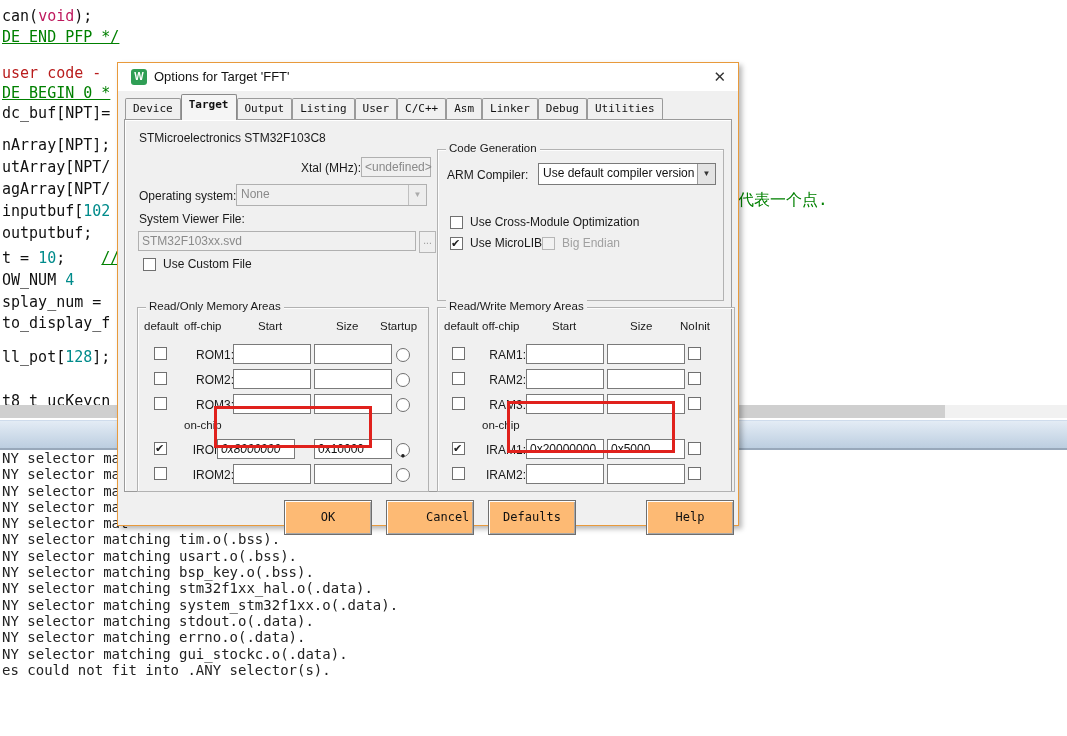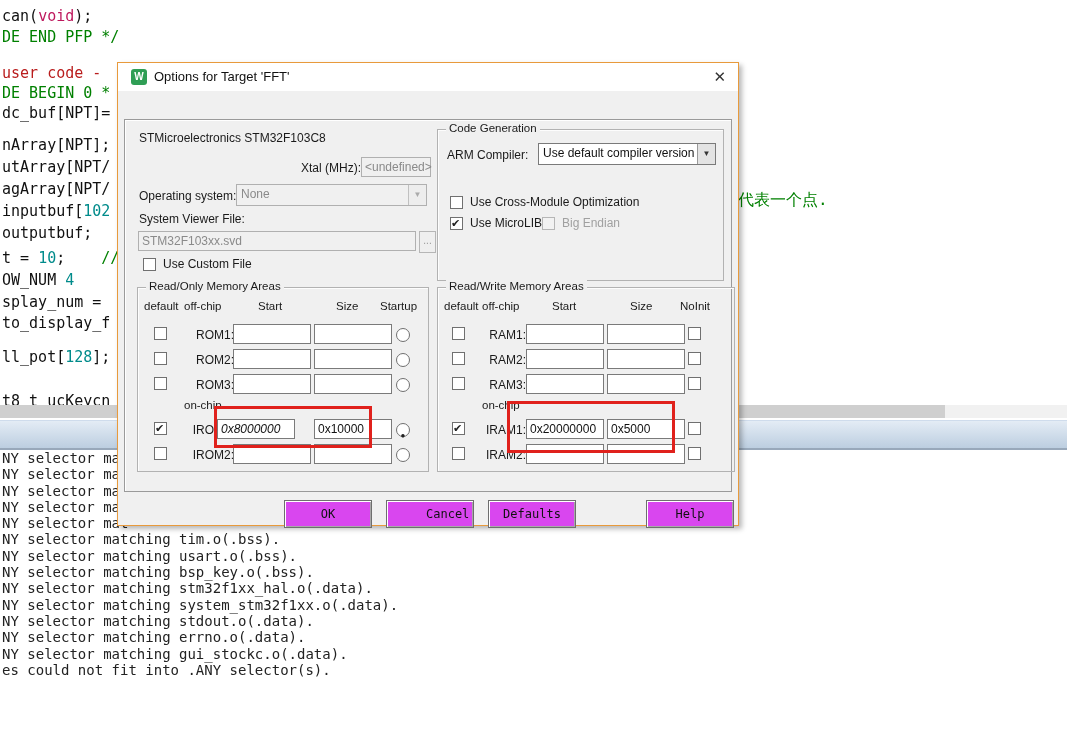--- a/index.html
+++ b/index.html
@@ -5,21 +5,21 @@
   html,body{margin:0;padding:0;}
   body{
     width:1067px;height:736px;position:relative;overflow:hidden;
     background:#ffffff;font-family:"Liberation Sans",sans-serif;
   }
   
   .editor{position:absolute;left:0;top:0;width:1067px;height:405px;background:#fff;}
   .code-line{position:absolute;left:2px;white-space:pre;font:15px/20px "DejaVu Sans Mono",monospace;}
   .c-p{color:#111;}
   .c-k{color:#be185d;}
-  .c-g{color:#008000;}
+  .c-g{color:#008000;text-decoration:underline;}
   .c-n{color:#008b8b;}
   .c-u{color:#b91c1c;}
   .cn-comment{position:absolute;font:16px/20px "DejaVu Sans Mono",sans-serif;color:#008000;white-space:pre;}
   
   .hscroll{position:absolute;left:0;top:405px;width:1067px;height:13px;background:#f1f1f1;}
   .hscroll .thumb{position:absolute;left:0;top:0;width:945px;height:13px;background:#cfcfcf;}
   .blue-band{position:absolute;left:0;top:420px;width:1067px;height:27px;
     background:linear-gradient(#e4ecf5,#bccee0);
     border-top:1px solid #cfdcec;border-bottom:2px solid #98a8ba;}
   
@@ -53,29 +53,29 @@
   .combo.disabled .val{color:#8a8a8a;}
   .combo.disabled .arrow{background:#ededed;color:#aaa;border-left-color:#c0c0c0;}
   .cb{position:absolute;width:13px;height:13px;background:#fff;border:1px solid #707070;box-sizing:border-box;}
   .cb i{font-style:normal;font-size:11px;line-height:11px;color:#222;position:absolute;left:0px;top:0px;}
   .cb.disabled{border-color:#b6b6b6;background:#f2f2f2;}
   .cb-label{position:absolute;font-size:12px;color:#1a1a1a;white-space:nowrap;}
   .cb-label.disabled{color:#a0a0a0;}
   .radio{position:absolute;width:12px;height:12px;border:1px solid #707070;border-radius:50%;background:#fff;
     text-align:center;}
   .radio i{font-style:normal;font-size:8px;line-height:11px;color:#222;}
-  .group{position:absolute;border:1px solid #b2b2b2;box-shadow:inset 1px 1px 0 #fdfdfd;}
+  .group{position:absolute;border:1px solid #b2b2b2;box-shadow:inset 1px 1px 0 #fdfdfd;margin-top:20px;}
   .group .legend{position:absolute;top:-8px;left:8px;background:#f0f0f0;padding:0 3px;font-size:11.5px;color:#1a1a1a;white-space:nowrap;}
   .mem-head{position:absolute;font-size:11.5px;color:#1a1a1a;white-space:nowrap;}
   .mem-row{position:absolute;left:0;width:100%;height:22px;}
   .mem-label{position:absolute;top:4px;font-size:12px;color:#1a1a1a;text-align:right;white-space:nowrap;}
   .mem-input{position:absolute;top:0;width:70px;height:16px;border:1px solid #7a7a7a;background:#fff;
     font:12px "Liberation Sans",sans-serif;color:#111;padding:1px 3px;}
   .onchip{position:absolute;font-size:11.5px;color:#1a1a1a;}
-  .btn{position:absolute;width:88px;height:28px;background:#d946ef;border:1px solid #6e6e6e;
+  .btn{position:absolute;width:88px;height:35px;background:#fdba74;border:1px solid #6e6e6e;
     box-shadow:inset 1px 1px 0 #ffffff, inset -1px -1px 0 #a8a8a8;
     font:12px "DejaVu Sans Mono",monospace;color:#111;text-align:center;line-height:21px;cursor:pointer;}
   .browse-btn{position:absolute;width:15px;height:20px;background:#efefef;border:1px solid #b6b6b6;
     color:#9a9a9a;font-size:10px;text-align:center;line-height:18px;}
   
   .red-rect{position:absolute;border:3px solid #e0211c;z-index:20;background:transparent;}
 </style>
 </head>
 <body>
 
@@ -123,20 +123,32 @@
     <div class="out-line">es could not fit into .ANY selector(s).</div>
   </div>
 
 <div class="dialog">
   <div class="titlebar">
     <div class="title-icon">W</div>
     <div class="title-text">Options for Target 'FFT'</div>
     <div class="close-x">✕</div>
   </div>
 
+  <div class="tabstrip">
+    <div class="tab">Device</div>
+    <div class="tab active">Target</div>
+    <div class="tab">Output</div>
+    <div class="tab">Listing</div>
+    <div class="tab">User</div>
+    <div class="tab">C/C++</div>
+    <div class="tab">Asm</div>
+    <div class="tab">Linker</div>
+    <div class="tab">Debug</div>
+    <div class="tab">Utilities</div>
+  </div>
 
   <div class="tabpage">
 
     <div class="lbl" style="left:14px;top:11px;">STMicroelectronics STM32F103C8</div>
 
     <div class="lbl" style="left:150px;top:41px;width:86px;text-align:right;">Xtal (MHz):</div>
     <div class="tb disabled" style="left:236px;top:37px;width:62px;line-height:18px;">&lt;undefined&gt;</div>
 
     <div class="lbl" style="left:14px;top:69px;">Operating system:</div>
     <div class="combo disabled" style="left:111px;top:64px;width:189px;">

